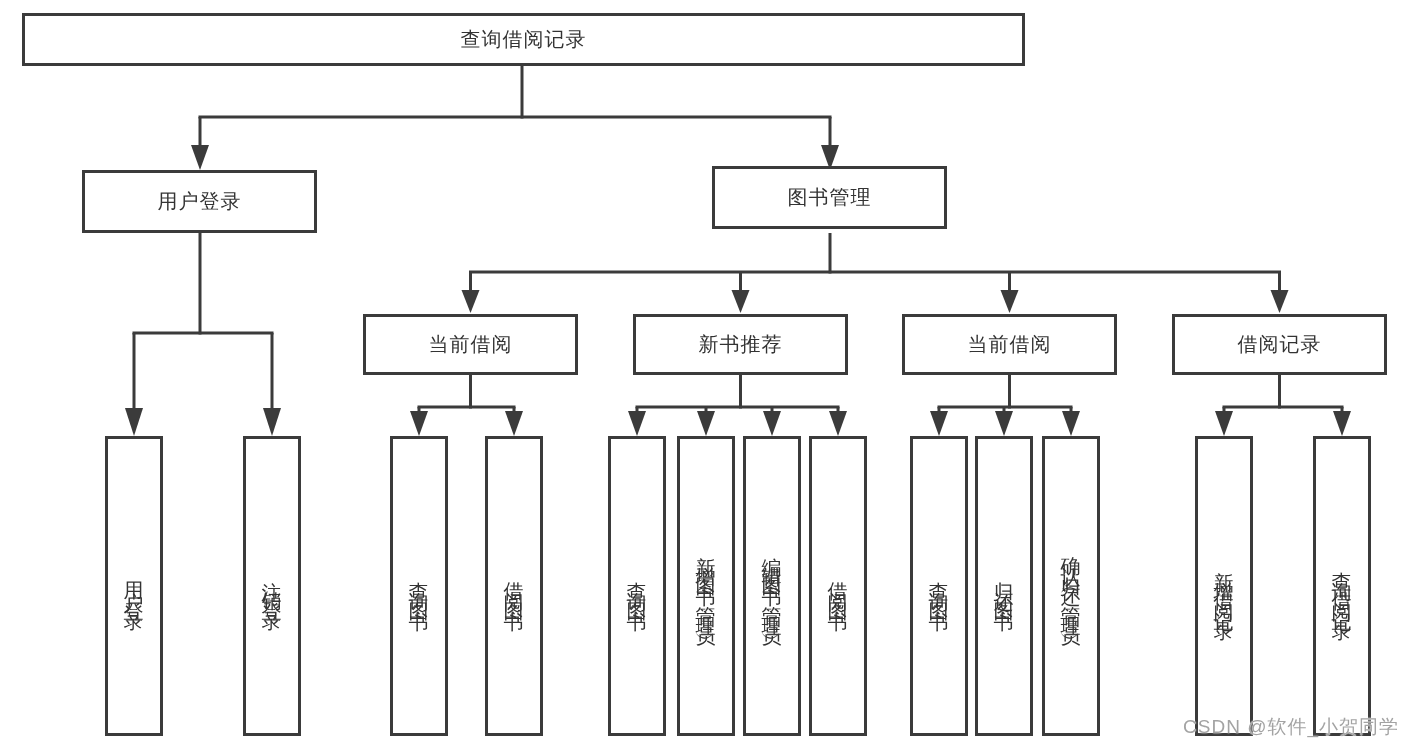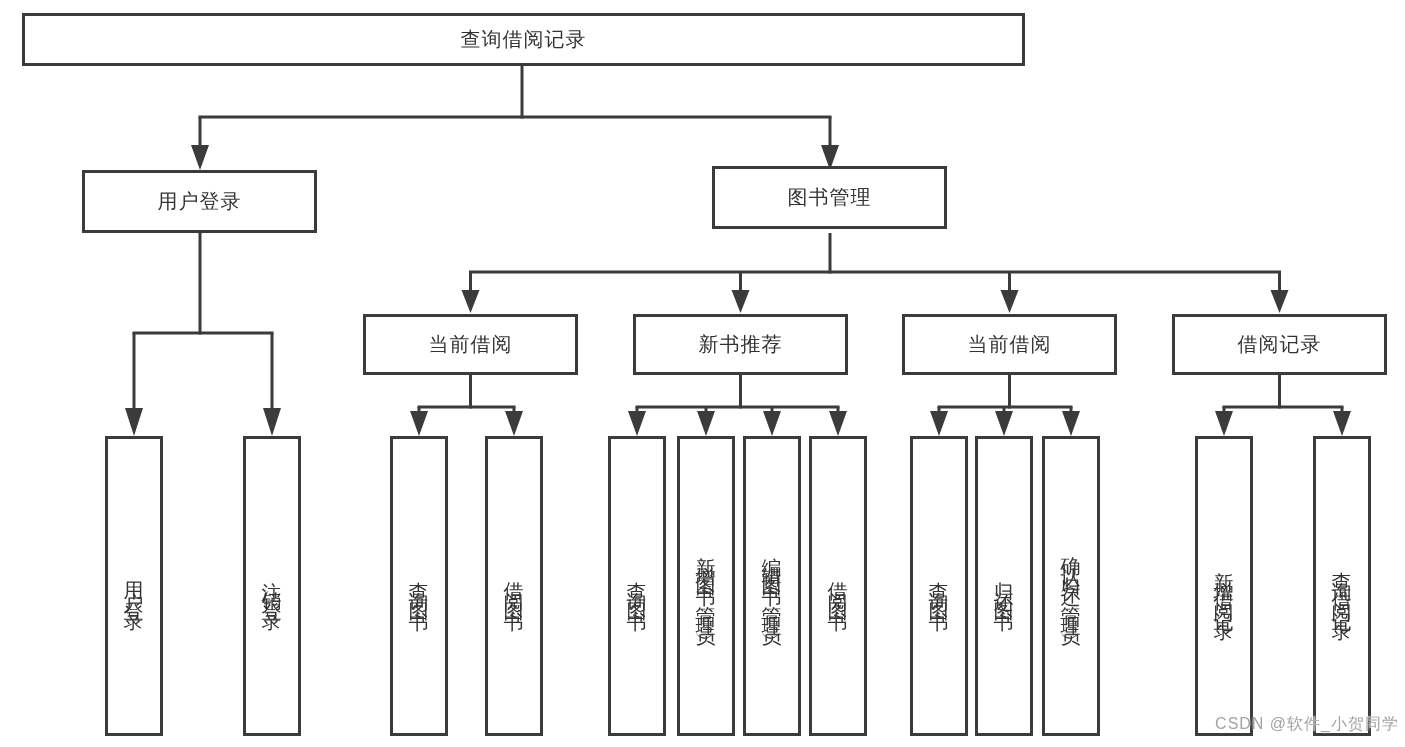--- a/index.html
+++ b/index.html
@@ -40,21 +40,21 @@
   .n-book-borrow{left:633px;}
   .n-current-borrow{left:902px;}
   .n-borrow-records{left:1172px;}
   .lf1{left:105px;}  .lf2{left:243px;}
   .lf3{left:390px;}  .lf4{left:485px;}
   .lf5{left:608px;}  .lf6{left:677px;}  .lf7{left:743px;}  .lf8{left:809px;}
   .lf9{left:910px;}  .lf10{left:975px;} .lf11{left:1042px;}
   .lf12{left:1195px;}.lf13{left:1313px;}
   .watermark{
     position:absolute;right:6px;top:714px;z-index:2;
-    color:var(--wm);font-size:16px;letter-spacing:1px;
+    color:var(--wm);font-size:19px;letter-spacing:1px;
     text-shadow:0 0 2px #fff,0 0 1px #fff;
   }
 </style>
 </head>
 <body>
 
 <div class="diagram">
 
   <svg class="connectors" width="1405" height="747" viewBox="0 0 1405 747">
 

